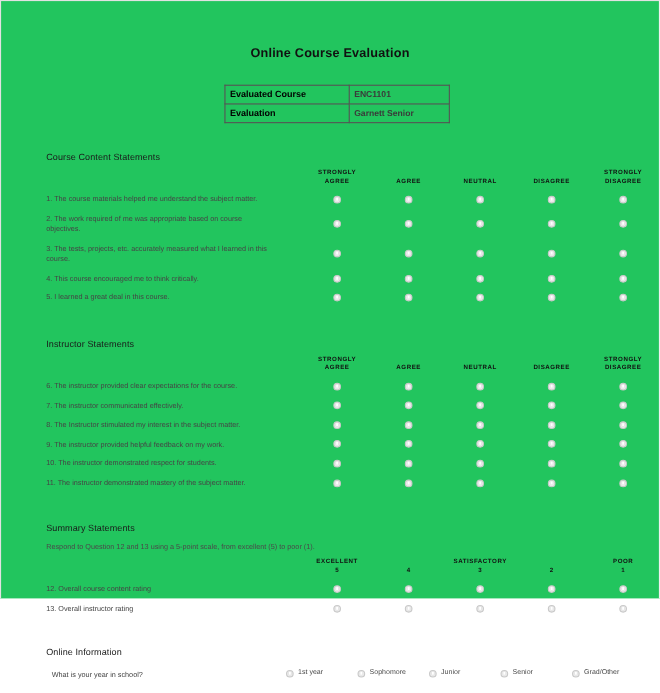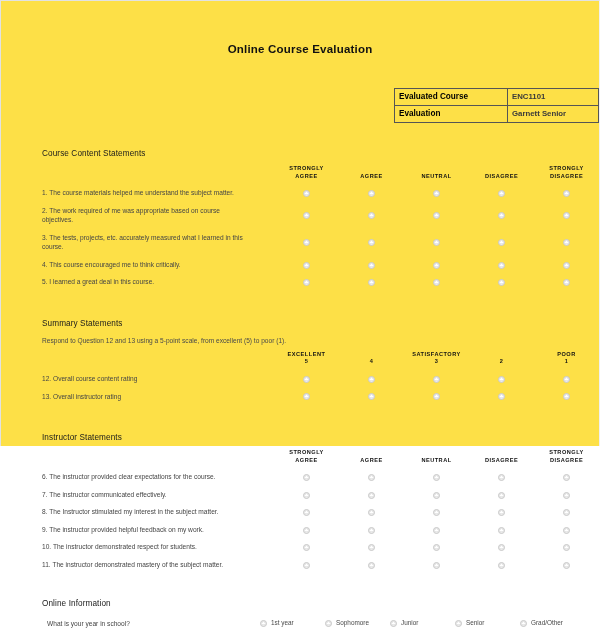--- a/index.html
+++ b/index.html
@@ -10,42 +10,42 @@
     width: 600px;
     height: 630px;
     background: #ffffff;
     font-family: "Liberation Sans", sans-serif;
     color: #333333;
     overflow: hidden;
   }
   .page {
     position: relative;
     width: 600px;
-    height: 446px;
+    height: 544px;
     box-sizing: border-box;
     border-top: 1px solid #e2e2e2;
     border-left: 1px solid #e2e2e2;
     border-right: 1px solid #f0f0f0;
-    background: #fde047;
+    background: #22c55e;
   }
   .doc-title {
     text-align: center;
     font-size: 11.5px;
     font-weight: bold;
     color: #111111;
     margin: 0;
     padding-top: 42px;
     letter-spacing: 0.2px;
   }
 
   
   .info-table-wrap {
     display: flex;
-    justify-content: flex-end;
-    margin-top: 33px;
+    justify-content: center;
+    margin-top: 22px;
     padding-left: 13px;
   }
   table.info-table {
     border-collapse: collapse;
     width: 205px;
     font-size: 8px;
   }
   table.info-table td {
     border: 1px solid #555555;
     padding: 2px 4px 3px 4px;
@@ -248,20 +248,94 @@
             <td class="opt-cell"><span class="radio"></span></td>
             <td class="opt-cell"><span class="radio"></span></td>
             <td class="opt-cell"><span class="radio"></span></td>
             <td class="opt-cell"><span class="radio"></span></td>
             <td class="opt-cell"><span class="radio"></span></td>
           </tr>
         </tbody>
     </table>
   </div>
 
+  <div class="section sec-gap-2">
+    <div class="section-title">Instructor Statements</div>
+    <table class="scale-table">
+      <colgroup>
+          <col class="stmt">
+          <col class="opt">
+          <col class="opt">
+          <col class="opt">
+          <col class="opt">
+          <col class="opt">
+        </colgroup>
+      <thead>
+        <tr id="is-head">
+            <th class="stmt-head"></th>
+            <th>STRONGLY<br>AGREE</th>
+            <th>AGREE</th>
+            <th>NEUTRAL</th>
+            <th>DISAGREE</th>
+            <th>STRONGLY<br>DISAGREE</th>
+          </tr>
+      </thead>
+      <tbody id="is-body">
+          <tr>
+            <td class="stmt-cell">6. The instructor provided clear expectations for the course.</td>
+            <td class="opt-cell"><span class="radio"></span></td>
+            <td class="opt-cell"><span class="radio"></span></td>
+            <td class="opt-cell"><span class="radio"></span></td>
+            <td class="opt-cell"><span class="radio"></span></td>
+            <td class="opt-cell"><span class="radio"></span></td>
+          </tr>
+          <tr>
+            <td class="stmt-cell">7. The instructor communicated effectively.</td>
+            <td class="opt-cell"><span class="radio"></span></td>
+            <td class="opt-cell"><span class="radio"></span></td>
+            <td class="opt-cell"><span class="radio"></span></td>
+            <td class="opt-cell"><span class="radio"></span></td>
+            <td class="opt-cell"><span class="radio"></span></td>
+          </tr>
+          <tr>
+            <td class="stmt-cell">8. The Instructor stimulated my interest in the subject matter.</td>
+            <td class="opt-cell"><span class="radio"></span></td>
+            <td class="opt-cell"><span class="radio"></span></td>
+            <td class="opt-cell"><span class="radio"></span></td>
+            <td class="opt-cell"><span class="radio"></span></td>
+            <td class="opt-cell"><span class="radio"></span></td>
+          </tr>
+          <tr>
+            <td class="stmt-cell">9. The instructor provided helpful feedback on my work.</td>
+            <td class="opt-cell"><span class="radio"></span></td>
+            <td class="opt-cell"><span class="radio"></span></td>
+            <td class="opt-cell"><span class="radio"></span></td>
+            <td class="opt-cell"><span class="radio"></span></td>
+            <td class="opt-cell"><span class="radio"></span></td>
+          </tr>
+          <tr>
+            <td class="stmt-cell">10. The instructor demonstrated respect for students.</td>
+            <td class="opt-cell"><span class="radio"></span></td>
+            <td class="opt-cell"><span class="radio"></span></td>
+            <td class="opt-cell"><span class="radio"></span></td>
+            <td class="opt-cell"><span class="radio"></span></td>
+            <td class="opt-cell"><span class="radio"></span></td>
+          </tr>
+          <tr>
+            <td class="stmt-cell">11. The instructor demonstrated mastery of the subject matter.</td>
+            <td class="opt-cell"><span class="radio"></span></td>
+            <td class="opt-cell"><span class="radio"></span></td>
+            <td class="opt-cell"><span class="radio"></span></td>
+            <td class="opt-cell"><span class="radio"></span></td>
+            <td class="opt-cell"><span class="radio"></span></td>
+          </tr>
+        </tbody>
+    </table>
+  </div>
+
   <div class="section sec-gap-3">
     <div class="section-title">Summary Statements</div>
     <div class="section-note">Respond to Question 12 and 13 using a 5-point scale, from excellent (5) to poor (1).</div>
     <table class="scale-table">
       <colgroup>
           <col class="stmt">
           <col class="opt">
           <col class="opt">
           <col class="opt">
           <col class="opt">
@@ -281,94 +355,20 @@
           <tr>
             <td class="stmt-cell">12. Overall course content rating</td>
             <td class="opt-cell"><span class="radio"></span></td>
             <td class="opt-cell"><span class="radio"></span></td>
             <td class="opt-cell"><span class="radio"></span></td>
             <td class="opt-cell"><span class="radio"></span></td>
             <td class="opt-cell"><span class="radio"></span></td>
           </tr>
           <tr>
             <td class="stmt-cell">13. Overall instructor rating</td>
-            <td class="opt-cell"><span class="radio"></span></td>
-            <td class="opt-cell"><span class="radio"></span></td>
-            <td class="opt-cell"><span class="radio"></span></td>
-            <td class="opt-cell"><span class="radio"></span></td>
-            <td class="opt-cell"><span class="radio"></span></td>
-          </tr>
-        </tbody>
-    </table>
-  </div>
-
-  <div class="section sec-gap-2">
-    <div class="section-title">Instructor Statements</div>
-    <table class="scale-table">
-      <colgroup>
-          <col class="stmt">
-          <col class="opt">
-          <col class="opt">
-          <col class="opt">
-          <col class="opt">
-          <col class="opt">
-        </colgroup>
-      <thead>
-        <tr id="is-head">
-            <th class="stmt-head"></th>
-            <th>STRONGLY<br>AGREE</th>
-            <th>AGREE</th>
-            <th>NEUTRAL</th>
-            <th>DISAGREE</th>
-            <th>STRONGLY<br>DISAGREE</th>
-          </tr>
-      </thead>
-      <tbody id="is-body">
-          <tr>
-            <td class="stmt-cell">6. The instructor provided clear expectations for the course.</td>
-            <td class="opt-cell"><span class="radio"></span></td>
-            <td class="opt-cell"><span class="radio"></span></td>
-            <td class="opt-cell"><span class="radio"></span></td>
-            <td class="opt-cell"><span class="radio"></span></td>
-            <td class="opt-cell"><span class="radio"></span></td>
-          </tr>
-          <tr>
-            <td class="stmt-cell">7. The instructor communicated effectively.</td>
-            <td class="opt-cell"><span class="radio"></span></td>
-            <td class="opt-cell"><span class="radio"></span></td>
-            <td class="opt-cell"><span class="radio"></span></td>
-            <td class="opt-cell"><span class="radio"></span></td>
-            <td class="opt-cell"><span class="radio"></span></td>
-          </tr>
-          <tr>
-            <td class="stmt-cell">8. The Instructor stimulated my interest in the subject matter.</td>
-            <td class="opt-cell"><span class="radio"></span></td>
-            <td class="opt-cell"><span class="radio"></span></td>
-            <td class="opt-cell"><span class="radio"></span></td>
-            <td class="opt-cell"><span class="radio"></span></td>
-            <td class="opt-cell"><span class="radio"></span></td>
-          </tr>
-          <tr>
-            <td class="stmt-cell">9. The instructor provided helpful feedback on my work.</td>
-            <td class="opt-cell"><span class="radio"></span></td>
-            <td class="opt-cell"><span class="radio"></span></td>
-            <td class="opt-cell"><span class="radio"></span></td>
-            <td class="opt-cell"><span class="radio"></span></td>
-            <td class="opt-cell"><span class="radio"></span></td>
-          </tr>
-          <tr>
-            <td class="stmt-cell">10. The instructor demonstrated respect for students.</td>
-            <td class="opt-cell"><span class="radio"></span></td>
-            <td class="opt-cell"><span class="radio"></span></td>
-            <td class="opt-cell"><span class="radio"></span></td>
-            <td class="opt-cell"><span class="radio"></span></td>
-            <td class="opt-cell"><span class="radio"></span></td>
-          </tr>
-          <tr>
-            <td class="stmt-cell">11. The instructor demonstrated mastery of the subject matter.</td>
             <td class="opt-cell"><span class="radio"></span></td>
             <td class="opt-cell"><span class="radio"></span></td>
             <td class="opt-cell"><span class="radio"></span></td>
             <td class="opt-cell"><span class="radio"></span></td>
             <td class="opt-cell"><span class="radio"></span></td>
           </tr>
         </tbody>
     </table>
   </div>
 

